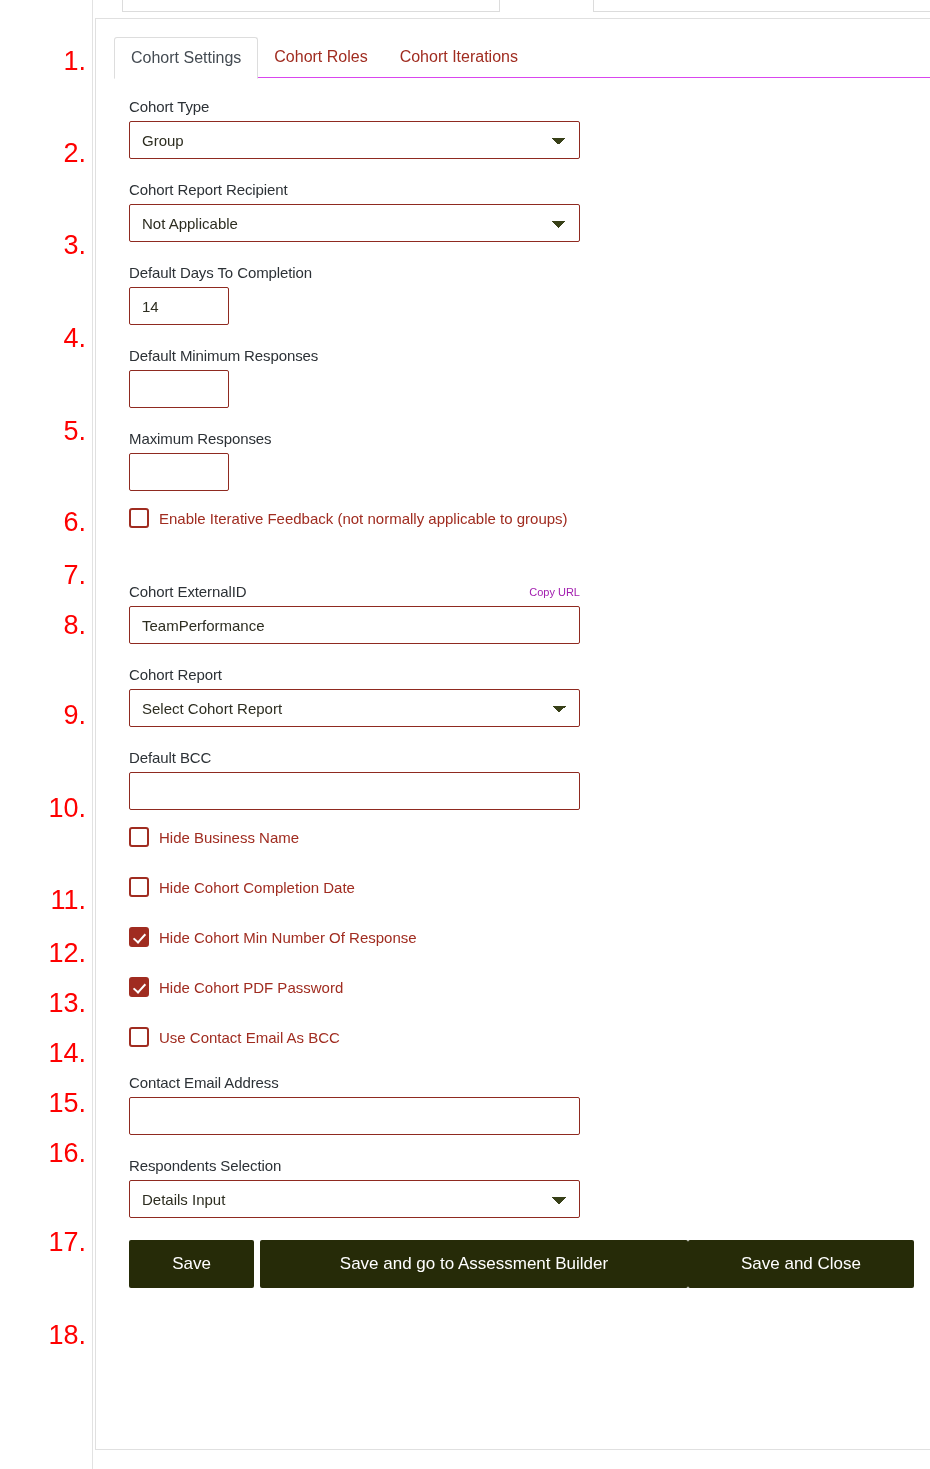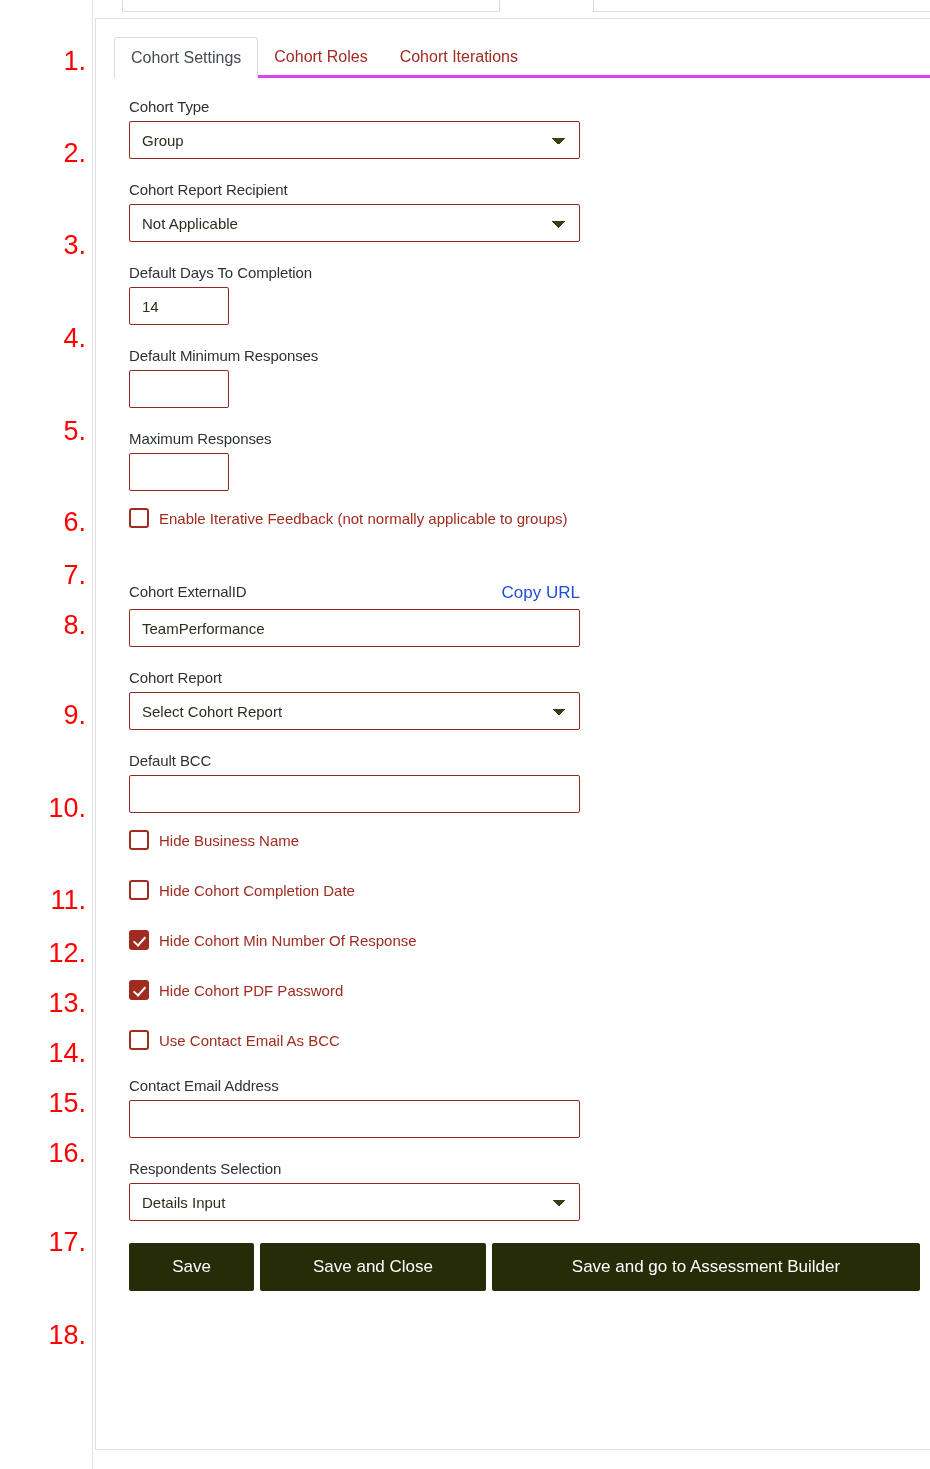--- a/index.html
+++ b/index.html
@@ -37,42 +37,42 @@
     border-left: 1px solid #e0e0e0;
     border-top: 1px solid #e0e0e0;
     border-bottom: 1px solid #e0e0e0;
     background: #fff;
   }
   .card-inner { position: relative; padding: 18px 0 0 0; height: 100%; }
 
   
   .tabs {
     position: relative; margin-left: 18px; height: 41px;
-    border-bottom: 3px solid #d946ef; width: 816px;
+    border-bottom: 1px solid #d946ef; width: 816px;
   }
   .tab {
     position: relative; float: left; padding: 9px 16px 10px 16px;
     font-size: 16px; color: #a02c20; cursor: pointer;
     line-height: 21px; top: 0;
   }
   .tab.active {
     color: #444b52; background: #fff;
     border: 1px solid #dddddd; border-bottom: 1px solid #fff;
     margin-bottom: -1px; border-radius: 3px 3px 0 0;
   }
 
   
   .form { padding: 20px 0 0 33px; }
   .field { margin-bottom: 0; }
   .lbl {
     display: block; font-size: 15px; font-weight: normal; color: #2c3136;
     margin-bottom: 6px; letter-spacing: -0.1px;
   }
-  .lbl-row { display:flex; justify-content:space-between; width:451px; align-items:flex-start; }
-  .copy-url { font-size: 17px; color: #1d4ed8; cursor:pointer; }
+  .lbl-row { display:flex; justify-content:space-between; width:451px; align-items:center; }
+  .copy-url { font-size: 11px; color: #a21caf; cursor:pointer; }
 
   input.txt, select.sel {
     font-family: "Liberation Sans", sans-serif;
     font-size: 15px; color: #2d2d20;
     border: 1px solid #8f2a20; border-radius: 2px;
     background: #fff; height: 38px; padding: 0 12px;
     outline: none;
   }
   input.txt.wide  { width: 451px; }
   input.txt.small { width: 100px; }
@@ -274,20 +274,20 @@
 
         <div class="field">
           <label class="lbl">Respondents Selection</label>
           <select class="sel">
             <option>Details Input</option>
           </select>
         </div>
 
         <div class="btnbar">
           <button class="btn b1">Save</button>
+          <button class="btn b3">Save and go to Assessment Builder</button>
           <button class="btn b2">Save and Close</button>
-          <button class="btn b3">Save and go to Assessment Builder</button>
         </div>
 
       </div>
     </div>
   </div>
 </div>
 
 </body></html>

